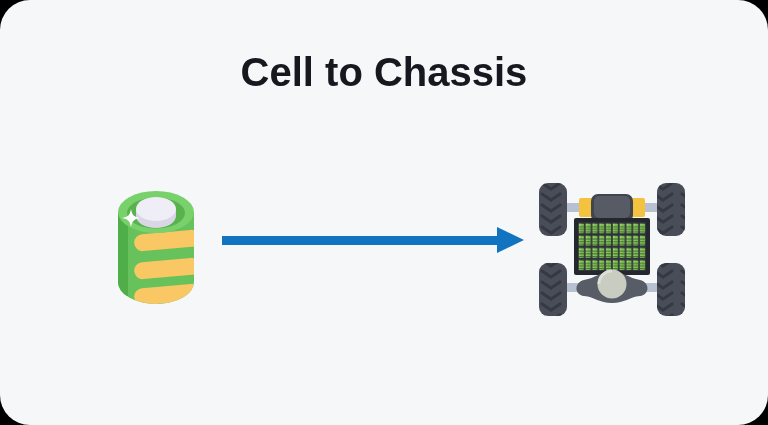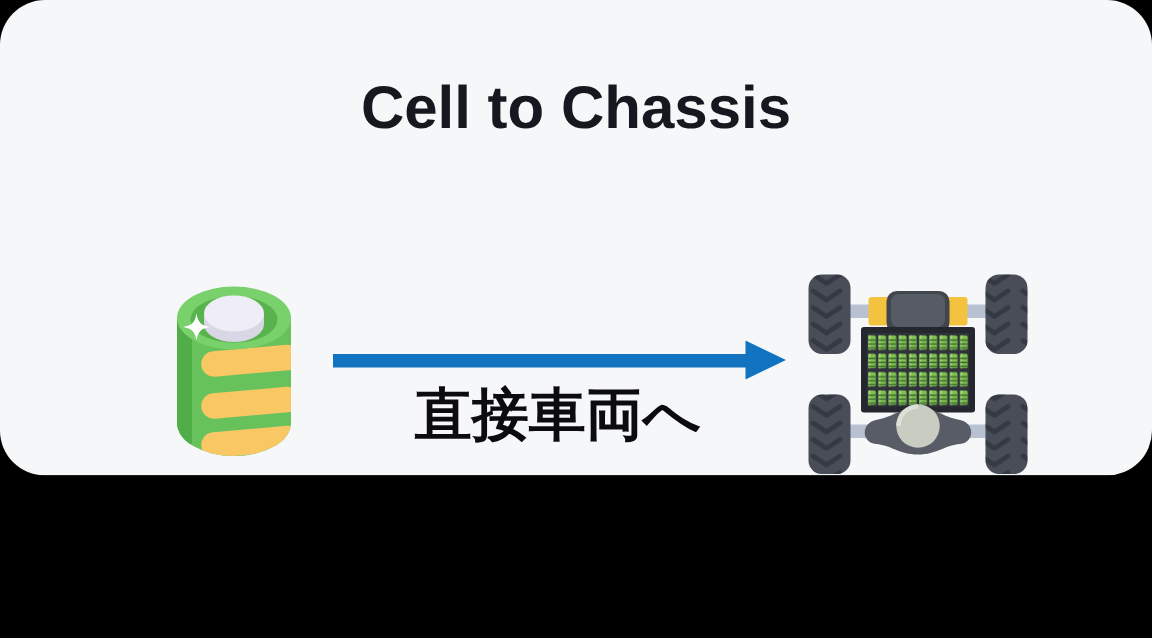--- a/index.html
+++ b/index.html
@@ -1,16 +1,16 @@
 <!DOCTYPE html>
 <html style="--outer_bg: #000000; --card_bg: #f6f7f9; --title_color: #17171f; --label_color: #0b0b10; --arrow_blue: #1273c0; --battery_green: #67c25c; --battery_green_dark: #4fae47; --battery_top_ring: #79d16b; --battery_top_inner: #58b34e; --battery_band_yellow: #f9c763; --battery_cap_top: #efedf6; --battery_cap_side: #d9d6e6; --tire_gray: #484d58; --tire_tread: #353944; --axle_gray: #b7c1d2; --coupler_yellow: #f3c340; --motor_gray: #565b65; --motor_dark: #41454e; --pack_frame: #24272d; --pack_inner: #2f323a; --cell_green: #7fc34f; --cell_stripe: #426f30; --diff_body: #575c66; --diff_circle: #c9cdc1;"><head>
 <meta charset="utf-8">
 <style>
   html,body{margin:0;padding:0;background:#000;}
-  .stage{position:relative;width:768px;height:317px;background:var(--outer_bg,#000);
+  .stage{position:relative;width:768px;height:425px;background:var(--outer_bg,#000);
          font-family:"Liberation Sans","DejaVu Sans",sans-serif;overflow:hidden;}
   .card{position:absolute;inset:0;background:var(--card_bg,#f6f7f9);border-radius:30px;}
   .page-title{position:absolute;top:48px;left:0;width:100%;margin:0;text-align:center;
               font-size:40px;line-height:48px;font-weight:700;letter-spacing:0px;
               color:var(--title_color,#17171f);}
   .battery-icon{position:absolute;left:114px;top:182px;width:84px;height:130px;}
   .arrow{position:absolute;left:0;top:0;}
   .arrow-shaft{position:absolute;left:222px;top:236px;width:276px;height:9px;
                background:var(--arrow_blue,#1273c0);}
   .arrow-head{position:absolute;left:497px;top:227px;width:0;height:0;
@@ -53,21 +53,20 @@
       <ellipse cx="42" cy="27" rx="20" ry="12" fill="#efedf6"></ellipse>
 
       <path transform="translate(17 36)" d="M0 -9 C1 -3 3 -1 9 0 C3 1 1 3 0 9 C-1 3 -3 1 -9 0 C-3 -1 -1 -3 0 -9 Z" fill="#ffffff"></path>
     </svg>
 
     <div class="arrow">
       <div class="arrow-shaft"></div>
       <div class="arrow-head"></div>
     </div>
 
-    <div class="arrow-label">直接車両へ</div>
 
     <svg class="chassis-icon" viewBox="0 0 150 140" aria-hidden="true">
       <defs>
         <pattern id="tread" width="28" height="11" patternUnits="userSpaceOnUse">
           <path d="M5 2 L14 8 L23 2" fill="none" stroke="#353944" stroke-width="3.2" stroke-linecap="round"></path>
         </pattern>
         <pattern id="cells" x="41" y="41" width="6.8" height="12.25" patternUnits="userSpaceOnUse">
           <rect x="0.9" y="1.6" width="5" height="9.6" rx="1" fill="#7fc34f"></rect>
           <rect x="0.9" y="1.6" width="1.4" height="9.6" fill="#a5d87a"></rect>
           <rect x="0.9" y="4.2" width="5" height="1.1" fill="#426f30"></rect>

